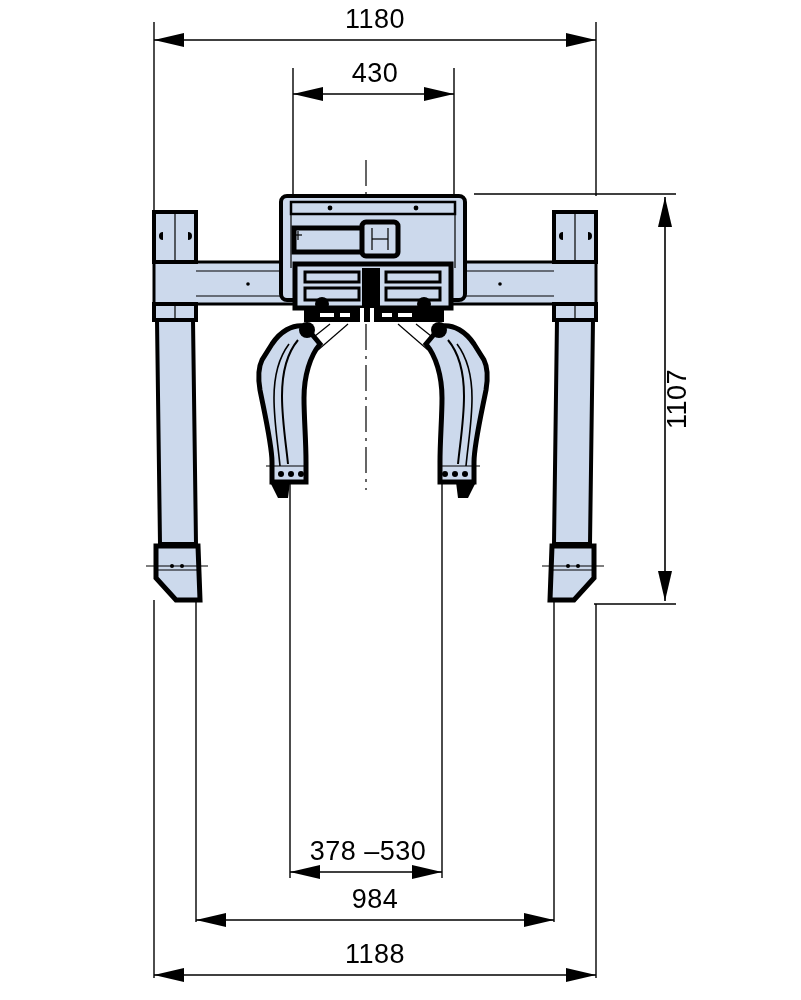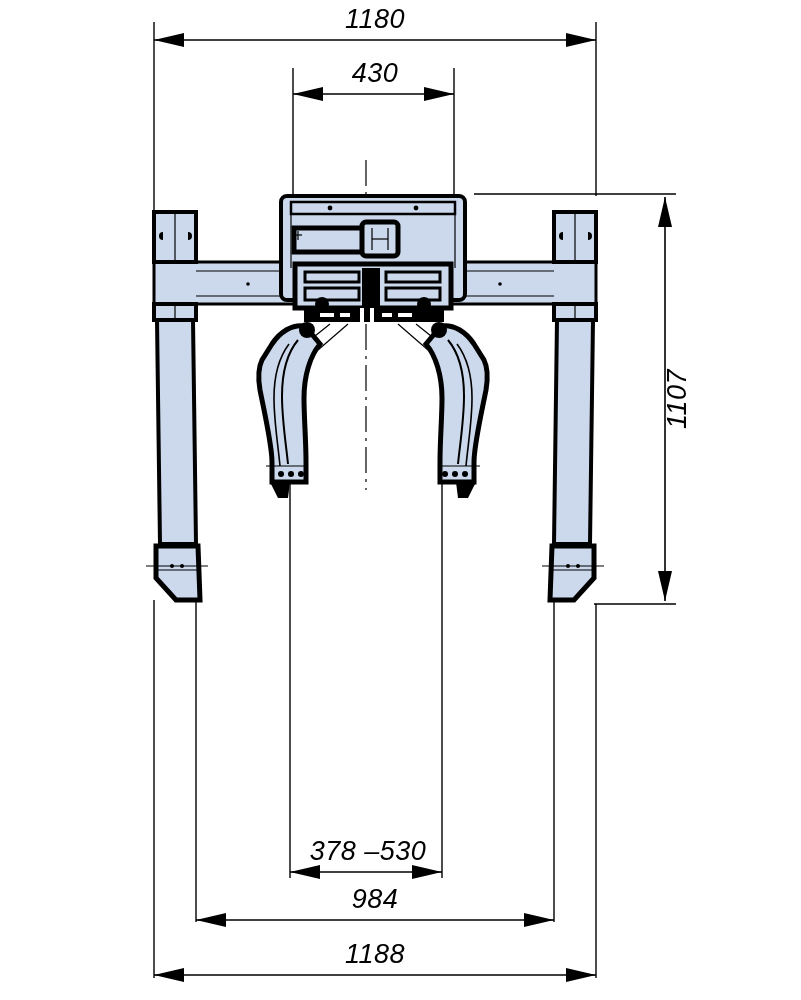--- a/index.html
+++ b/index.html
@@ -11,21 +11,20 @@
     width: 801px;
     height: 1000px;
     font-family: "Liberation Sans", sans-serif;
     overflow: hidden;
   }
   #drawing-root {
     position: relative;
     width: 801px;
     height: 1000px;
     background: #ffffff;
-    font-style: italic;
   }
   svg#technical-drawing {
     display: block;
     width: 801px;
     height: 1000px;
   }
   .dim-text {
     font-family: "Liberation Sans", sans-serif;
     font-size: 27px;
     fill: #000000;

